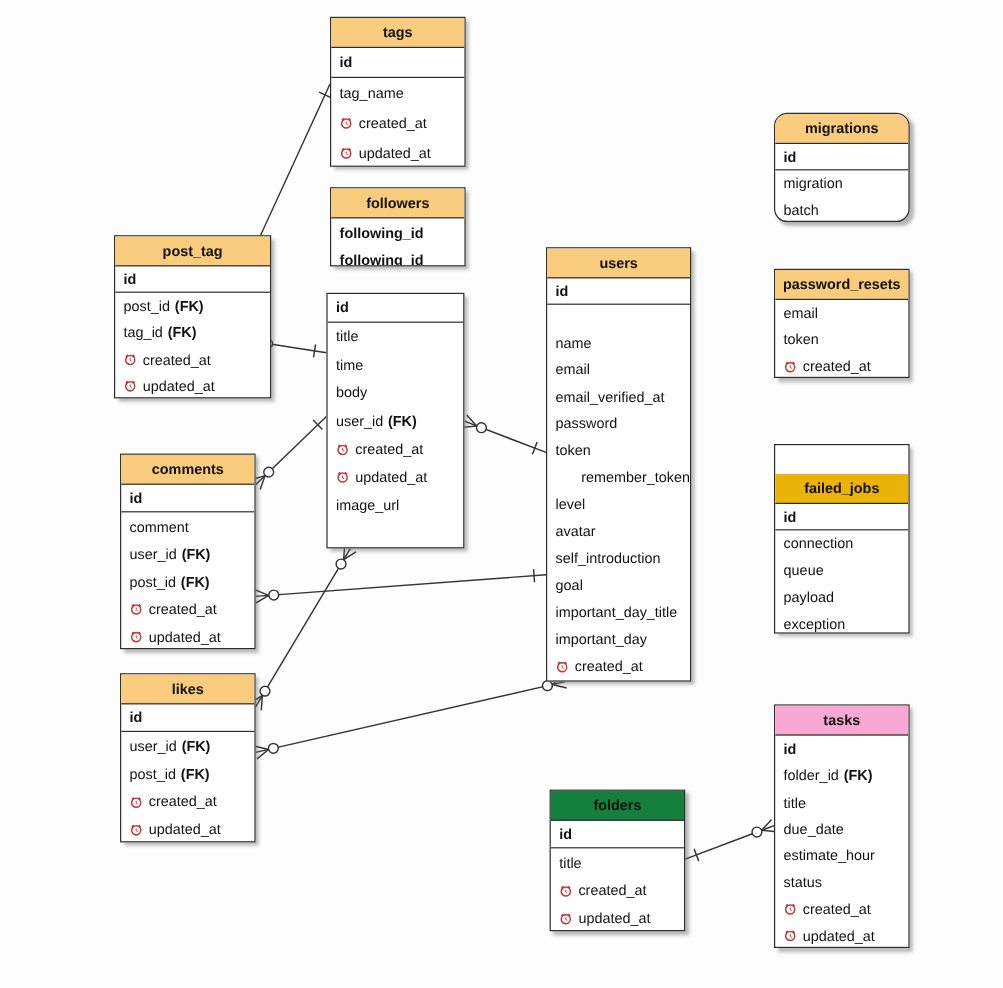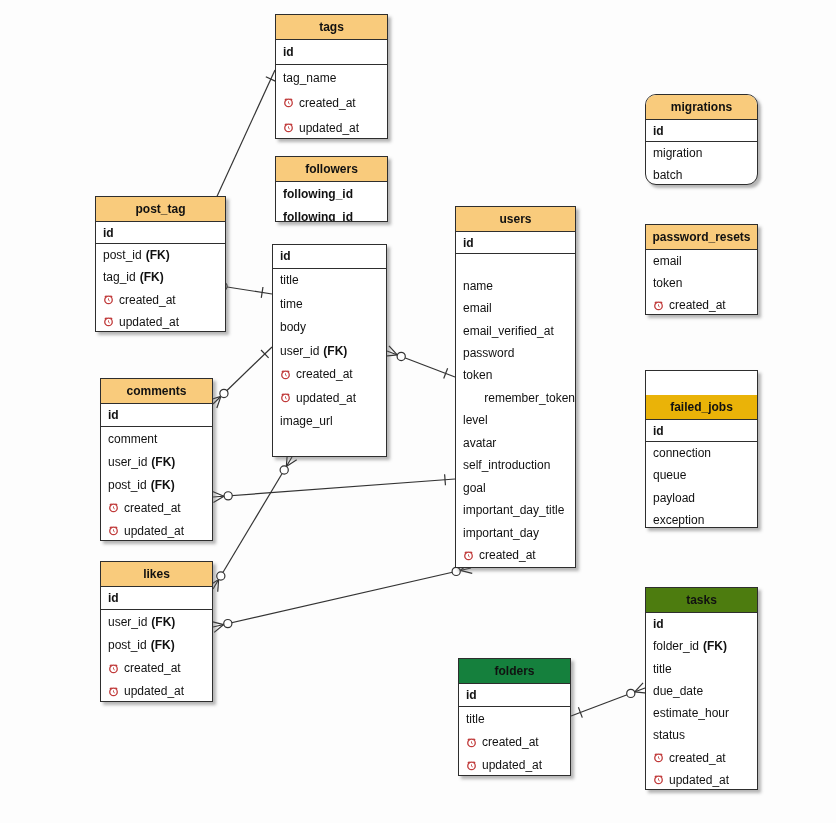--- a/index.html
+++ b/index.html
@@ -396,21 +396,21 @@
           <span>payload</span>
         </div>
         <div class="row" style="height: 22.1667px; flex: 0 0 22.1667px;">
           <span>exception</span>
         </div>
         <div class="row" style="height: 22.1667px; flex: 0 0 22.1667px;">
           <span>failed_at</span>
         </div>
       </div>
       <div class="erd-table" style="left: 645px; top: 587px; width: 113px; height: 203px;">
-        <div class="tbl-header" style="background: #4d7c0f;">
+        <div class="tbl-header" style="background: #f9a8d4;">
           <span>tasks</span>
         </div>
         <div class="row pk" style="height: 22.25px; flex: 0 0 22.25px;">
           <span>id</span>
         </div>
         <div class="row" style="height: 22.25px; flex: 0 0 22.25px;">
           <span>folder_id</span>
           <span class="fk">(FK)</span>
         </div>
         <div class="row" style="height: 22.25px; flex: 0 0 22.25px;">

